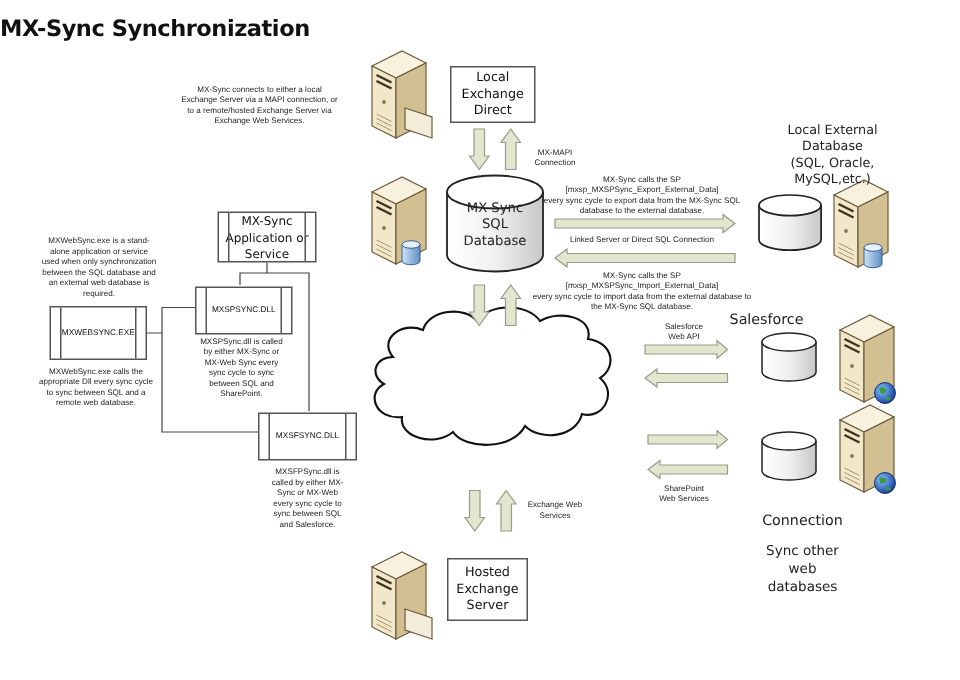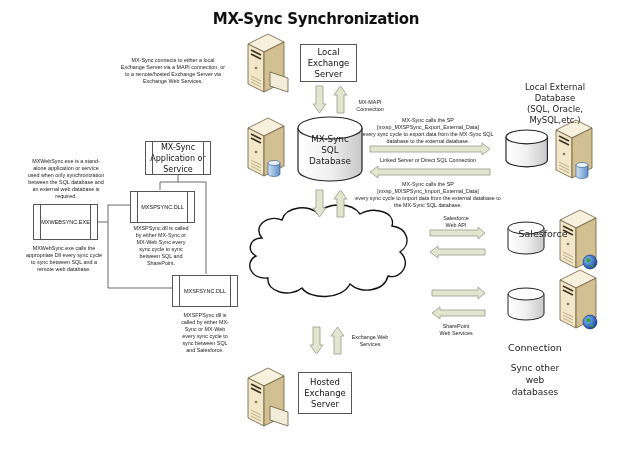--- a/index.html
+++ b/index.html
@@ -1,18 +1,18 @@
 <!DOCTYPE html>
 <html><head>
 <meta charset="utf-8">
 <style>
   html, body { margin: 0; padding: 0; background: #ffffff; }
   body { width: 640px; height: 453px; position: relative; overflow: hidden; font-family: "Liberation Sans", sans-serif; color: #111; }
   .abs { position: absolute; }
-  .title { left: 0; width: 632px; top: 10px; text-align: center; font-weight: bold; font-size: 15px; font-family: "DejaVu Sans", sans-serif; letter-spacing: -0.3px; }
+  .title { left: 0; width: 632px; top: 10px; text-align: left; font-weight: bold; font-size: 15px; font-family: "DejaVu Sans", sans-serif; letter-spacing: -0.3px; }
   .note { font-size: 5.4px; line-height: 7px; text-align: center; color: #222; white-space: pre-line; }
   .label { font-size: 9.5px; line-height: 12px; text-align: center; color: #222; white-space: pre-line; font-family: "DejaVu Sans", sans-serif; }
   .boxlabel { border: 1px solid #555; background: #fff; display: flex; align-items: center; justify-content: center; text-align: center; font-size: 8.5px; line-height: 11px; white-space: pre-line; font-family: "DejaVu Sans", sans-serif; }
   .procbox { border: 1px solid #555; background: #fff; display: flex; align-items: center; justify-content: center; text-align: center; white-space: pre-line; }
   .procbox::before, .procbox::after { content: ""; position: absolute; top: 0; bottom: 0; width: 1px; background: #555; }
   .procbox::before { left: 6px; }
   .procbox::after { right: 6px; }
   .procbox.small { font-size: 5.5px; }
   .procbox.big { font-size: 8px; line-height: 11px; font-family: "DejaVu Sans", sans-serif; }
   svg { position: absolute; left: 0; top: 0; }
@@ -133,29 +133,29 @@
 
     <path d="M313,327 L320,327 L320,345 L323,345 L316.5,354 L310,345 L313,345 Z"></path>
     <path d="M334,354 L341,354 L341,336 L344,336 L337.5,327 L331,336 L334,336 Z"></path>
   </g>
 </svg>
 
 <div class="abs title">MX-Sync Synchronization</div>
 
 <div class="abs boxlabel" style="left:300px; top:44px; width:55px; height:36px;">Local
 Exchange
-Server</div>
+Direct</div>
 <div class="abs label" style="left:298px; top:134px; width:64px; font-size:8.8px; line-height:11px;">MX-Sync
 SQL
 Database</div>
 <div class="abs label" style="left:510px; top:82px; width:90px; font-size:8.5px; line-height:11px;">Local External
 Database
 (SQL, Oracle,
 MySQL,etc.)</div>
-<div class="abs label" style="left:508px; top:208px; width:70px;margin-top:20px;">Salesforce</div>
+<div class="abs label" style="left:476px; top:208px; width:70px;">Salesforce</div>
 <div class="abs label" style="left:500px; top:342px; width:70px;">Connection</div>
 <div class="abs label" style="left:500px; top:362px; width:70px; font-size:9px; line-height:12px;">Sync other
 web
 databases</div>
 <div class="abs boxlabel" style="left:298px; top:372px; width:52px; height:40px;">Hosted
 Exchange
 Server</div>
 
 <div class="abs procbox big" style="left:145px; top:141px; width:64px; height:32px;">MX-Sync
 Application or

